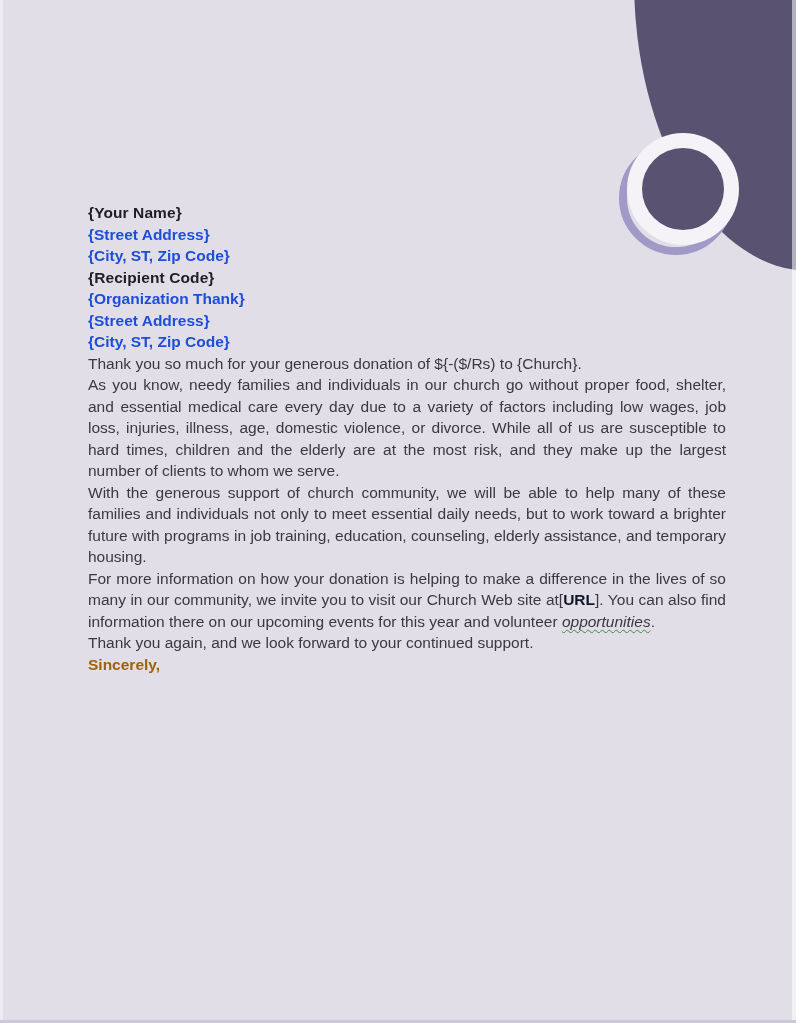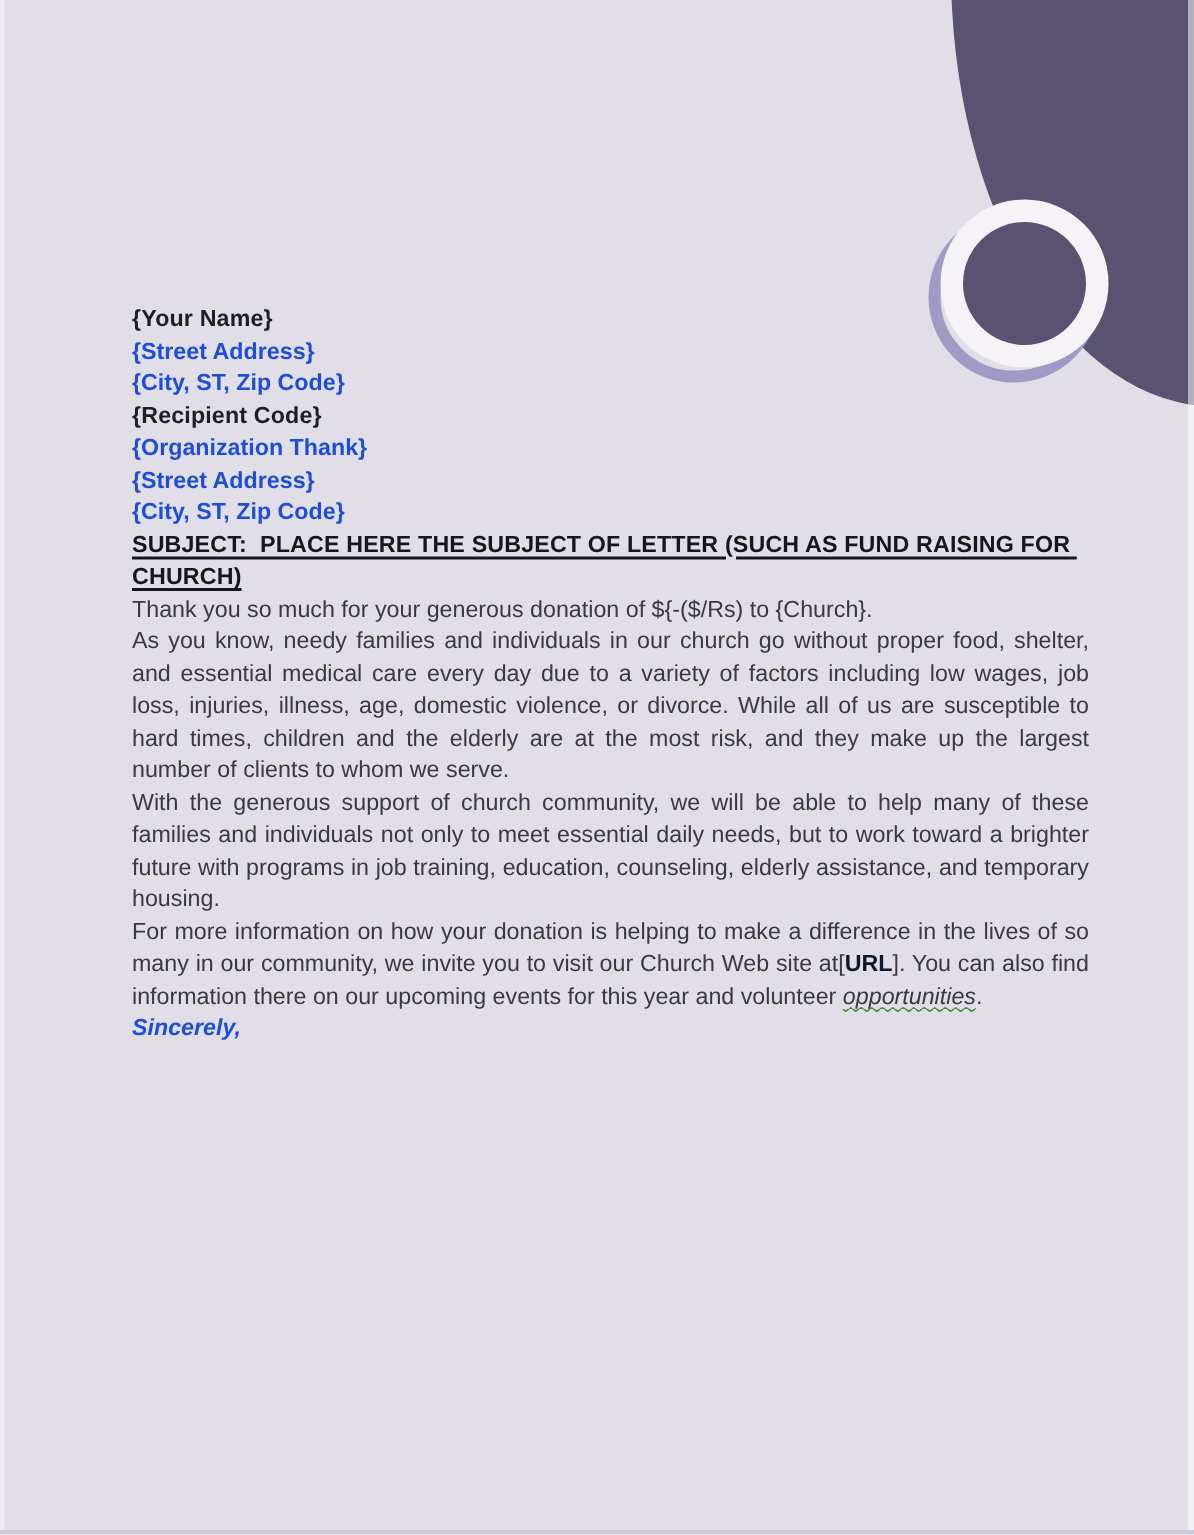--- a/index.html
+++ b/index.html
@@ -81,22 +81,21 @@
     letter-spacing: 0.1px;
   }
   .para { text-align: justify; }
   .p-donation { margin-top: 20px; }
   .p-support  { margin-top: 16px; }
   .p-info     { margin-top: 15px; }
   .p-closing  { margin-top: 16px; }
   .signoff {
     margin-top: 14px;
     font-weight: bold;
-    font-style: italic;
-    color: #1d4ed8;
+    color: #a16207;
   }
   .url-bold { font-weight: bold; color: #0f172a; }
   .squiggle {
     text-decoration-line: underline;
     text-decoration-style: wavy;
     text-decoration-color: #3c8a3f;
     text-decoration-thickness: 1px;
     text-underline-offset: 2px;
     text-decoration-skip-ink: none;
     font-style: italic;
@@ -125,28 +124,28 @@
       <div class="addr-line">{City, ST, Zip Code}</div>
     </div>
 
     <div class="recipient-block">
       <div class="addr-line bold-line">{Recipient Code}</div>
       <div class="addr-line">{Organization Thank}</div>
       <div class="addr-line">{Street Address}</div>
       <div class="addr-line">{City, ST, Zip Code}</div>
     </div>
 
-    <p class="subject">SUBJECT:  PLACE HERE THE SUBJECT OF LETTER (SUCH AS FUND RAISING FOR CHURCH)</p>
 
 
     <p class="para p-donation">Thank you so much for your generous donation of ${-($/Rs) to {Church}.</p>
 
     <p class="para p-need">As you know, needy families and individuals in our church go without proper food, shelter, and essential medical care every day due to a variety of factors including low wages, job loss, injuries, illness, age, domestic violence, or divorce. While all of us are susceptible to hard times, children and the elderly are at the most risk, and they make up the largest number of clients to whom we serve.</p>
 
     <p class="para p-support">With the generous support of church community, we will be able to help many of these families and individuals not only to meet essential daily needs, but to work toward a brighter future with programs in job training, education, counseling, elderly assistance, and temporary housing.</p>
 
     <p class="para p-info"><span>For more information on how your donation is helping to make a difference in the lives of so many in our community, we invite you to visit our Church Web site at[</span><span class="url-bold">URL</span><span>]. You can also find information there on our upcoming events for this year and volunteer </span><span class="squiggle">opportunities</span><span>.</span></p>
 
+    <p class="para p-closing">Thank you again, and we look forward to your continued support.</p>
 
     <p class="signoff">Sincerely,</p>
 
   </div>
 </div>
 
 </body></html>

